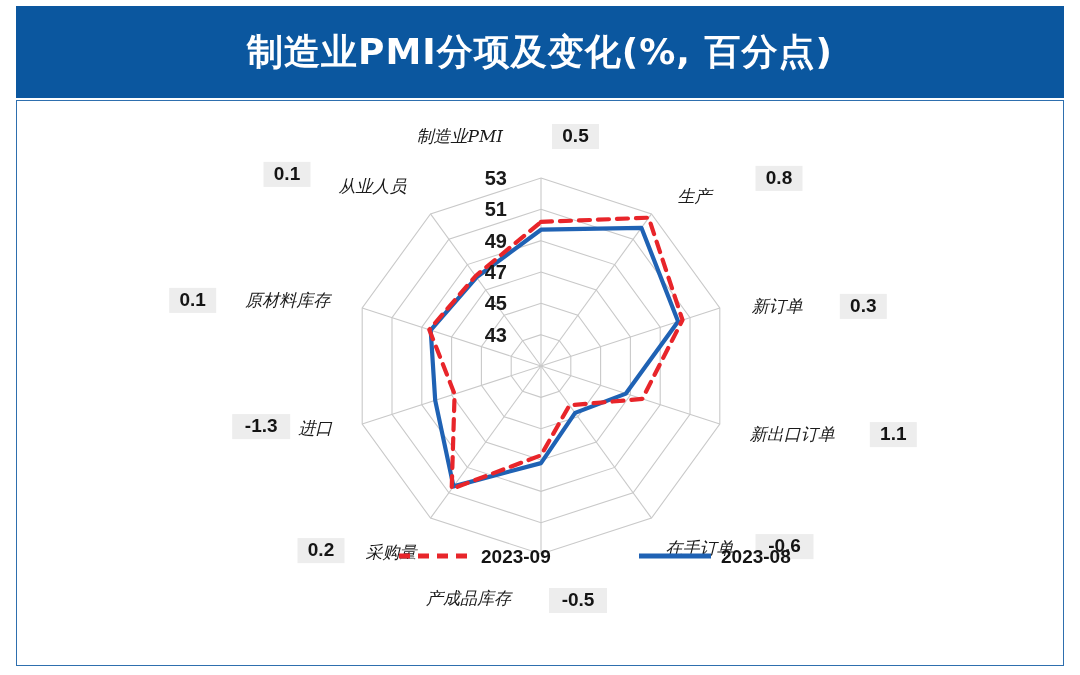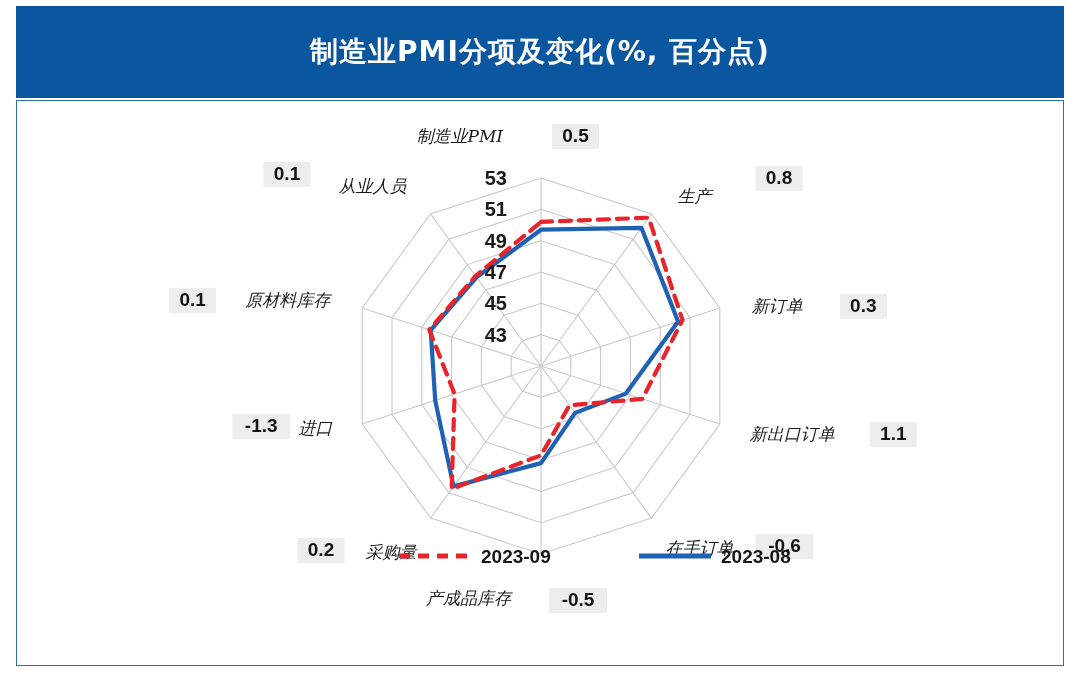--- a/index.html
+++ b/index.html
@@ -20,21 +20,21 @@
   #header-bar{
     position:absolute;
     left:16px;top:6px;
     width:1048px;height:92px;
     background:#0B579F;
     display:flex;align-items:center;justify-content:center;
     box-sizing:border-box;
   }
   #header-title{
     color:#ffffff;
-    font-size:28px;
+    font-size:36px;
     font-weight:bold;
     letter-spacing:1px;
     white-space:nowrap;
     font-family:"DejaVu Sans","Liberation Sans",sans-serif;
   }
   
   #chart-card{
     position:absolute;
     left:16px;top:100px;
     width:1048px;height:566px;

